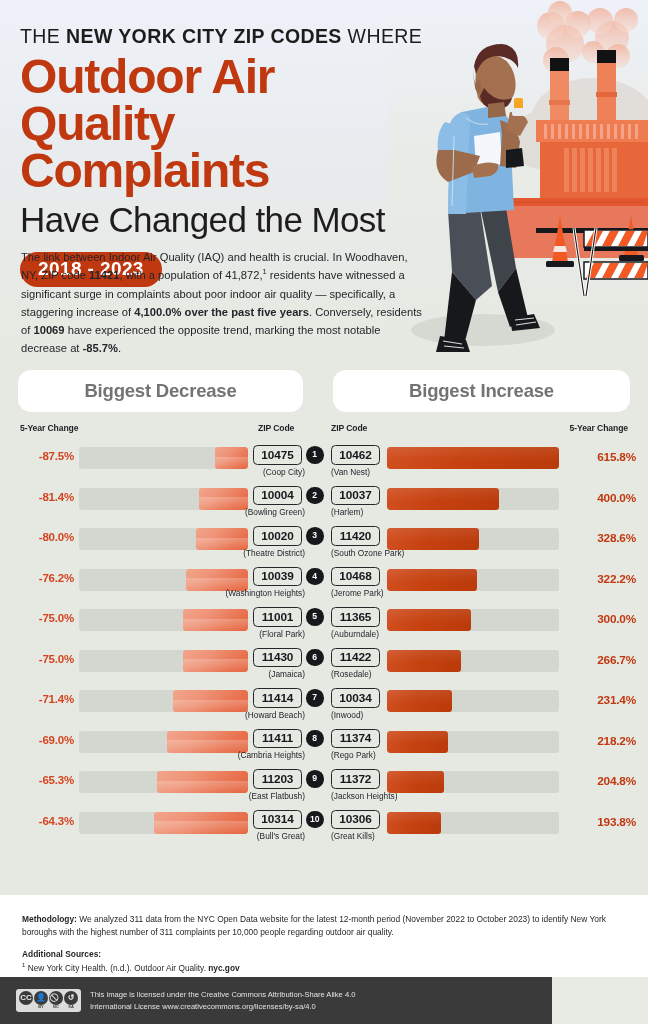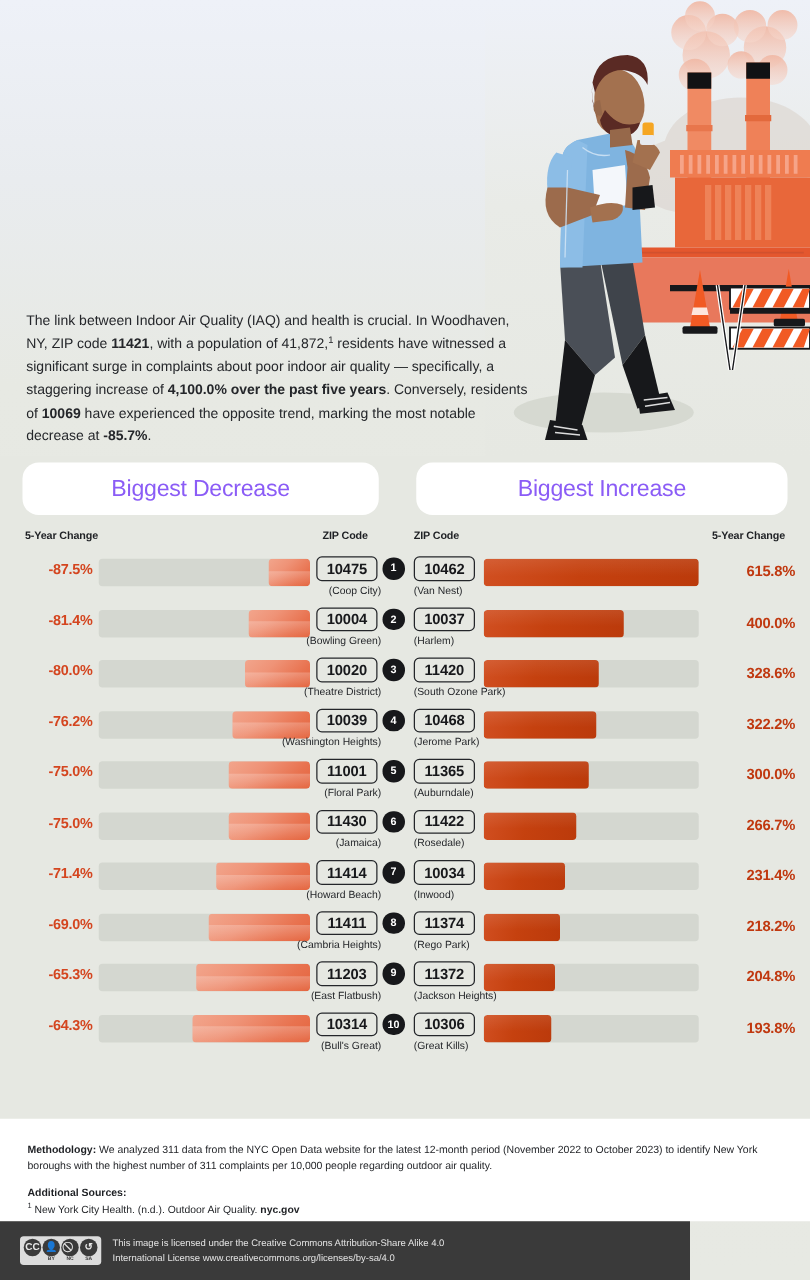--- a/index.html
+++ b/index.html
@@ -110,23 +110,23 @@
     justify-content: space-between;
     padding: 0 18px;
   }
   .panel-title {
     background: #ffffff;
     border-radius: 13px;
     height: 42px;
     display: flex;
     align-items: center;
     justify-content: center;
-    color: #8b5cf6;
+    color: #737373;
     font-size: 18.5px;
-    font-weight: 400;
+    font-weight: 700;
     letter-spacing: -0.2px;
   }
   .panel-title.left  { width: 285px; }
   .panel-title.right { width: 297px; }
 
   .col-heads {
     position: absolute;
     top: 58px; left: 0; width: 648px;
     height: 14px;
     font-size: 8.6px;
@@ -511,20 +511,29 @@
           <path d="M100 104 L116 102 L118 116 L100 118 Z" fill="#96684a"></path>
 
           <g stroke="#cfe3f5" stroke-width="1" fill="none" opacity="0.9">
             <path d="M78 118 Q88 126 100 124"></path>
             <path d="M66 136 L64 206"></path>
           </g>
         </g>
       </svg>
     </div>
 
+    <div class="head-wrap">
+      <div class="kicker"><span class="kl">THE </span><span class="kb">NEW YORK CITY ZIP CODES</span><span class="kl"> WHERE</span></div>
+      <div class="title-big">
+        <div>Outdoor Air Quality</div>
+        <div>Complaints</div>
+      </div>
+      <div class="title-sub">Have Changed the Most</div>
+      <div class="daterange">2018 - 2023</div>
+    </div>
 
     <div class="lede">
       <span>The link between Indoor Air Quality (IAQ) and health is crucial. In Woodhaven, NY, ZIP code </span><b>11421</b><span>, with a population of 41,872,</span><sup>1</sup><span> residents have witnessed a significant surge in complaints about poor indoor air quality — specifically, a staggering increase of </span><b>4,100.0% over the past five years</b><span>. Conversely, residents of </span><b>10069</b><span> have experienced the opposite trend, marking the most notable decrease at </span><b>-85.7%</b><span>.</span>
     </div>
   </div>
 
   <div class="chart">
     <div class="panel-titles">
       <div class="panel-title left">Biggest Decrease</div>
       <div class="panel-title right">Biggest Increase</div>

